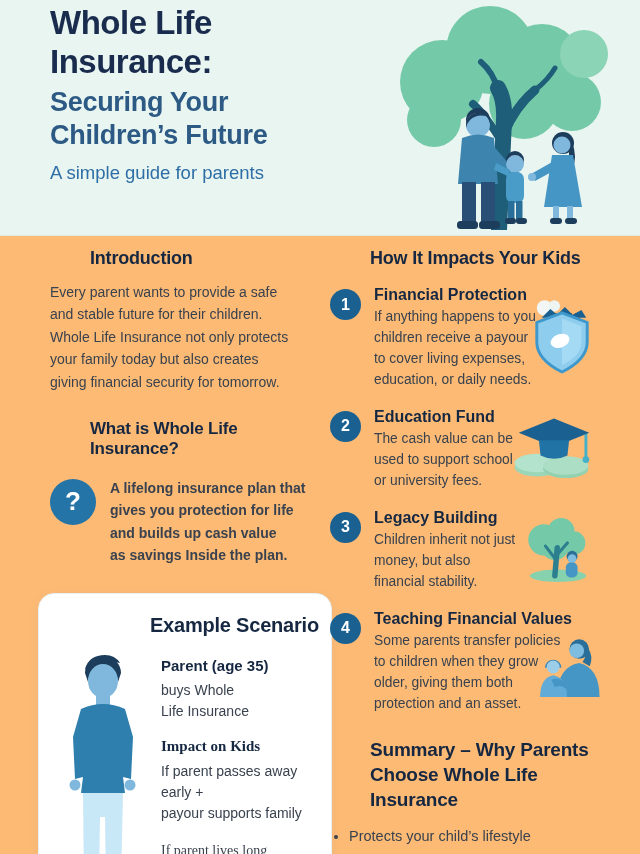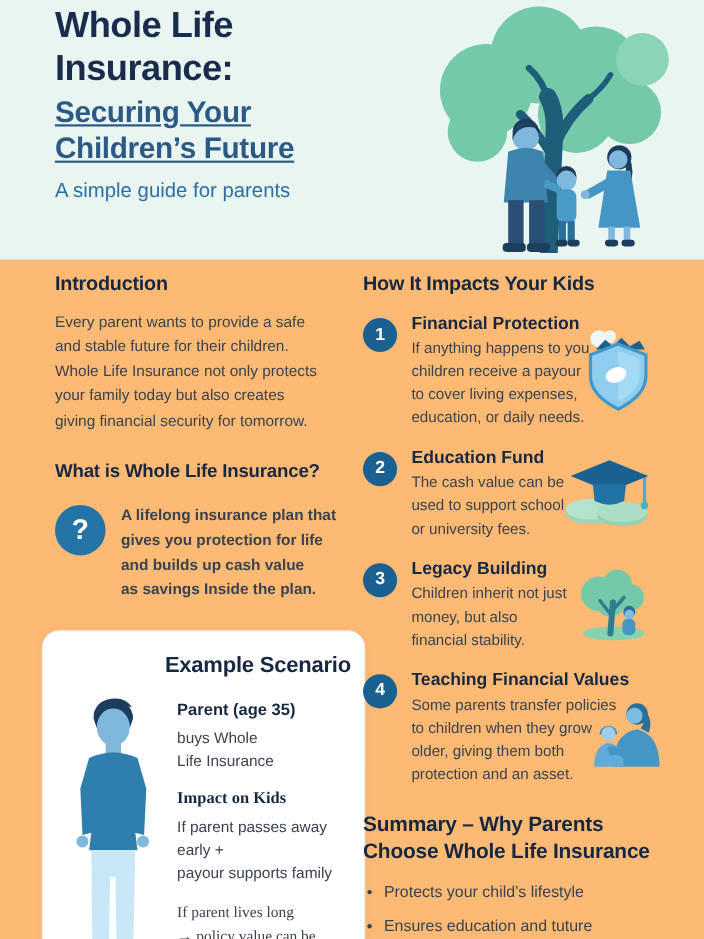--- a/index.html
+++ b/index.html
@@ -16,29 +16,29 @@
     position:absolute; top:0; left:0; width:640px; height:236px;
     background:#e9f5f1; border-bottom:1px solid #dcebe8;
   }
   .hero-text { position:absolute; left:50px; top:4px; width:270px; }
   .hero h1 {
     font-size:33px; font-weight:bold; color:#1a2c4e;
     line-height:1.17; letter-spacing:-0.5px; white-space:pre-line;
   }
   .subtitle {
     font-size:27px; font-weight:bold; color:#2c5a84;
-    line-height:1.2; margin-top:5px; letter-spacing:-0.3px; white-space:pre-line;text-decoration:underline;
+    line-height:1.2; margin-top:5px; letter-spacing:-0.3px; white-space:pre-line;
   }
   .tagline { font-size:18.5px; color:#2e6ea6; margin-top:11px; }
   .hero-art { position:absolute; right:6px; top:2px; }
 
   
   .col-left  { position:absolute; left:50px;  top:248px; width:274px; }
   .col-right { position:absolute; left:330px; top:248px; width:288px; }
-  h2 { font-size:18px; font-weight:bold; color:#152741; letter-spacing:-0.2px; }
+  h2 { font-size:18px; font-weight:bold; color:#152741; letter-spacing:-0.2px;margin-left:40px; }
   .body-text { font-size:14px; line-height:1.6; color:#39424e; margin-top:12px; }
 
   .whatis-h { font-size:17px; margin-top:26px; }
   .whatis-row { display:flex; margin-top:14px; gap:14px; }
   .q-circle {
     width:46px; height:46px; border-radius:50%; background:#2574a7; flex-shrink:0;
     color:#fff; font-size:26px; font-weight:bold;
     display:flex; align-items:center; justify-content:center; margin-top:6px;
   }
   .whatis-row .body-text { margin-top:4px;font-weight:bold; }

